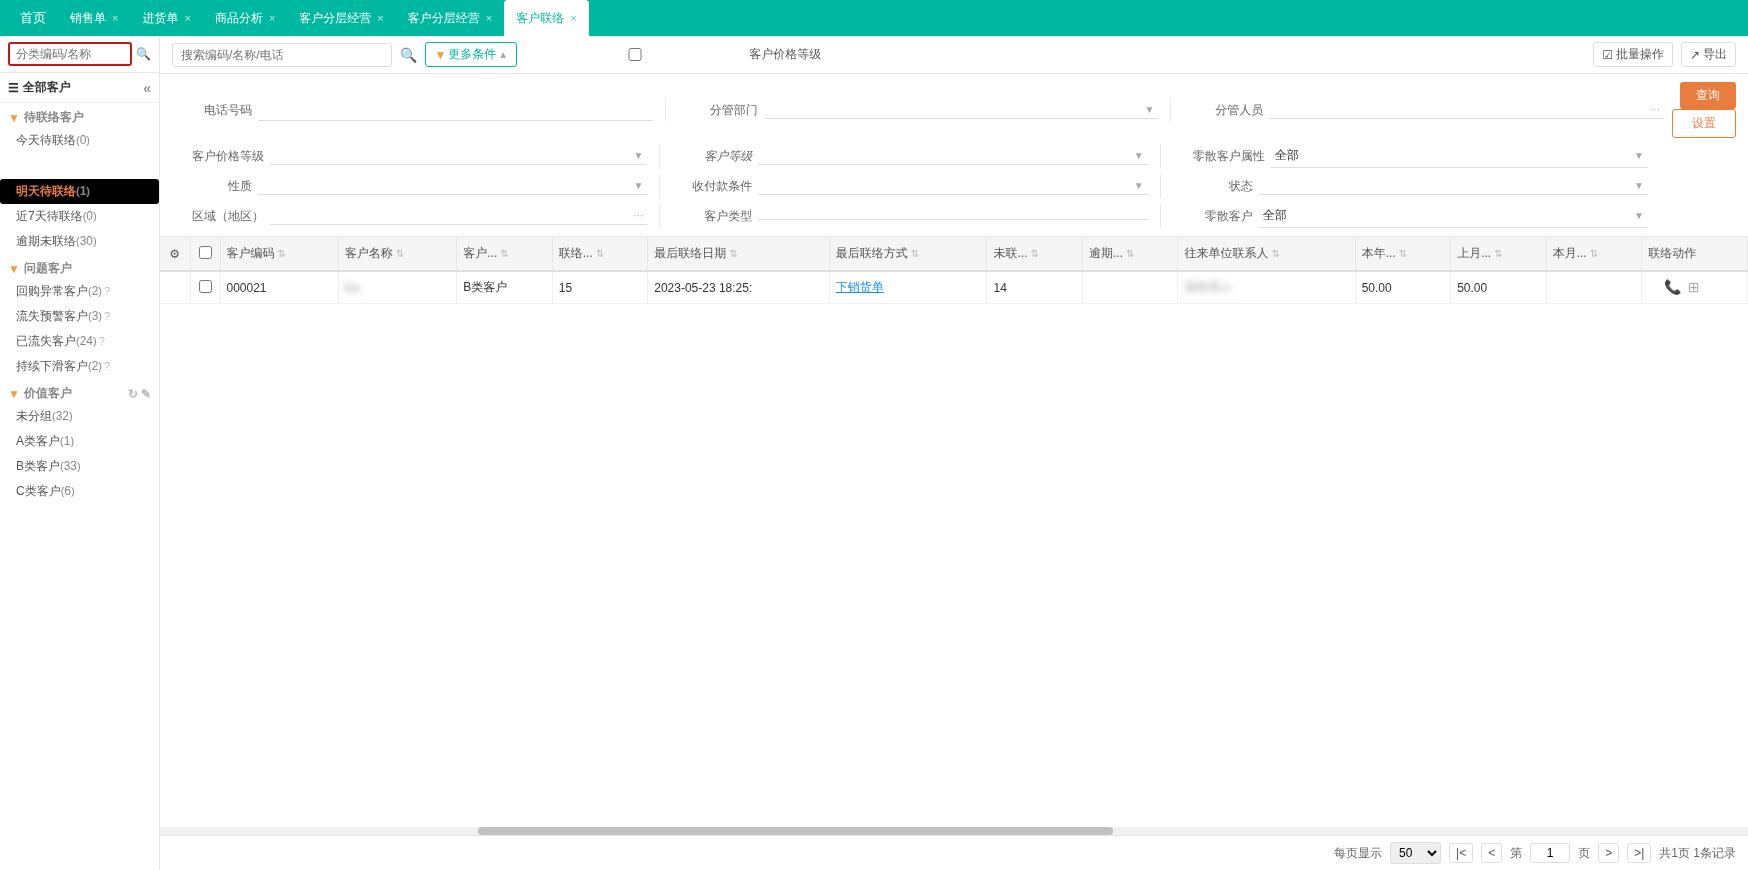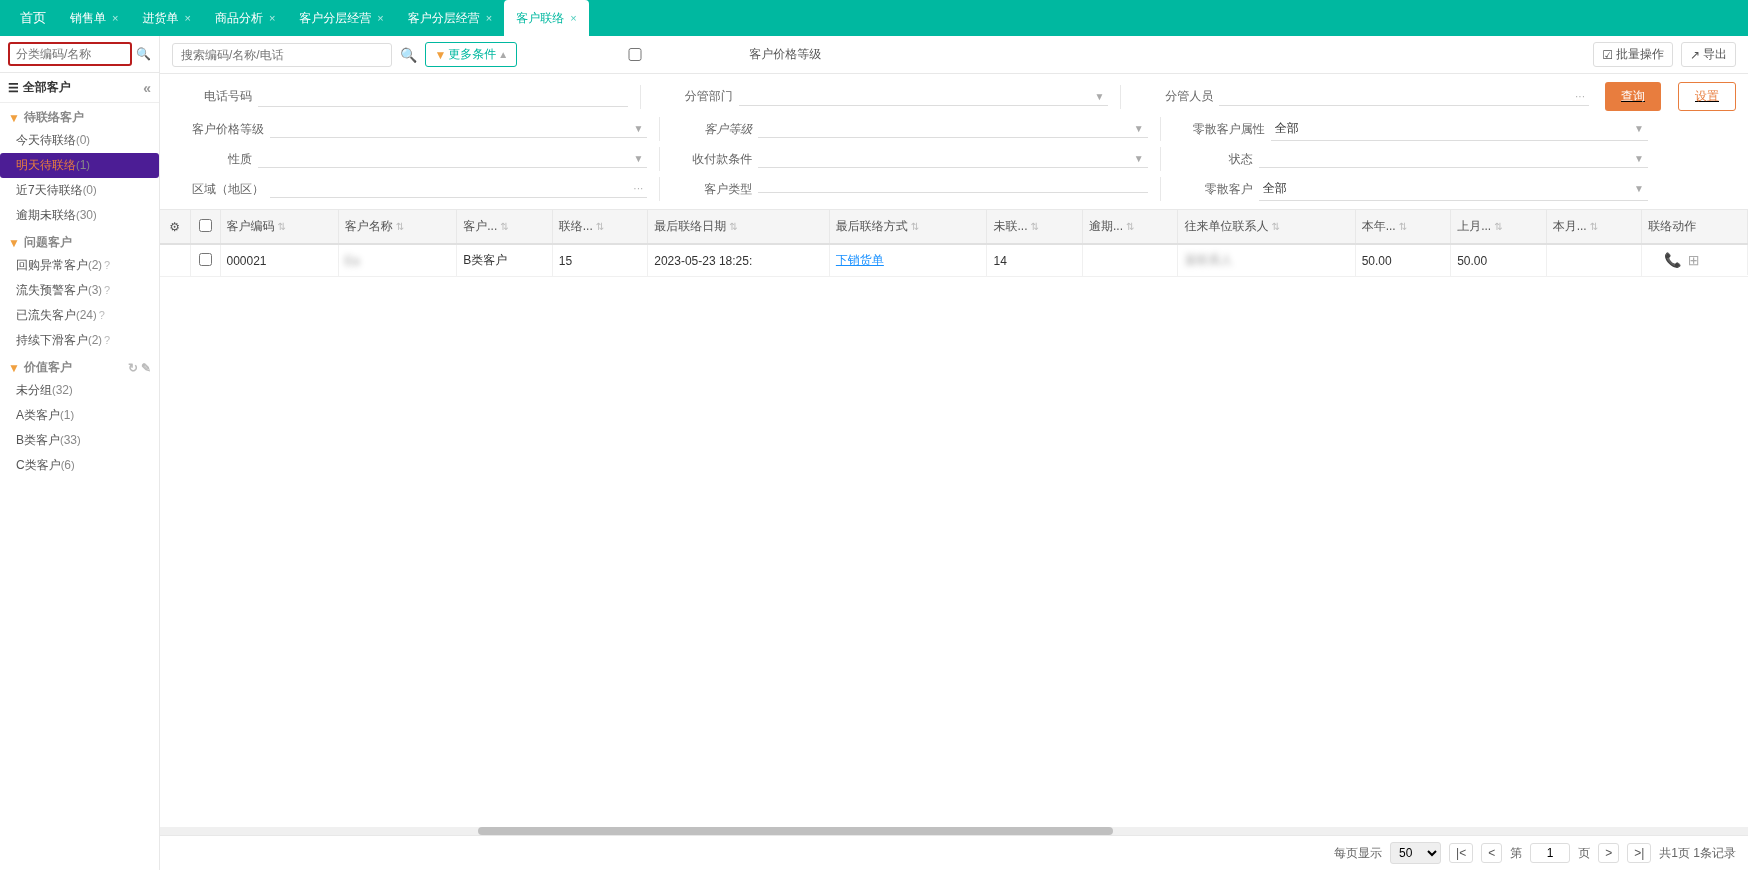--- a/index.html
+++ b/index.html
@@ -14,21 +14,21 @@
 
     
     .main-layout { display: flex; height: calc(100vh - 36px); }
 
     
     .sidebar { width: 160px; background: #fff; border-right: 1px solid #e8e8e8; overflow-y: auto; flex-shrink: 0; }
     .sidebar-search { padding: 6px 8px; display: flex; align-items: center; border-bottom: 1px solid #e8e8e8; }
     .sidebar-search input { border: 2px solid #b91c1c; border-radius: 3px; padding: 3px 6px; width: 100%; font-size: 12px; color: #666; }
     .sidebar-search .search-icon { margin-left: 4px; color: #999; cursor: pointer; }
     .sidebar-item { padding: 4px 8px 4px 16px; cursor: pointer; color: #555; border-radius: 3px; }
-    .sidebar-item.active { background: #4c1d95; color: #e87d3e; font-weight: normal; }
+    .sidebar-item.active { background: #000000; color: #e87d3e; font-weight: bold; margin-top: 26px; }
     .sidebar-group-title { color: #888; font-size: 11px; padding: 6px 8px 2px 8px; font-weight: bold; display: flex; align-items: center; gap: 4px; }
     .sidebar-group-title .icon-actions { display: flex; gap: 3px; margin-left: auto; color: #bbb; font-size: 12px; }
 
     
     .content { flex: 1; display: flex; flex-direction: column; overflow: hidden; }
 
     
     .filter-bar { background: #fff; border-bottom: 1px solid #e8e8e8; padding: 6px 12px; display: flex; align-items: center; gap: 8px; }
     .filter-bar input { border: 1px solid #ddd; border-radius: 3px; padding: 4px 8px; width: 220px; color: #0369a1; font-size: 12px; }
     .filter-search-btn { color: #00b8a0; cursor: pointer; font-size: 14px; }
@@ -42,21 +42,21 @@
     .advanced-filters { background: #fff; border-bottom: 1px solid #e8e8e8; padding: 8px 12px; }
     .filter-row { display: flex; align-items: center; margin-bottom: 6px; gap: 8px; }
     .filter-row:last-child { margin-bottom: 0; }
     .filter-item { display: flex; align-items: center; flex: 1; gap: 6px; }
     .filter-label { color: #666; white-space: nowrap; min-width: 60px; text-align: right; margin-left: 20px; }
     .filter-control { flex: 1; border: none; border-bottom: 1px solid #ddd; padding: 3px 4px; color: #333; cursor: pointer; display: flex; align-items: center; justify-content: space-between; min-width: 80px; }
     .filter-control input { border: none; outline: none; width: 100%; background: transparent; font-size: 12px; }
     .filter-divider { width: 1px; background: #e8e8e8; height: 24px; margin: 0 4px; }
     .query-btn { background: #e87d3e; color: #fff; border: none; border-radius: 3px; padding: 5px 16px; cursor: pointer; font-size: 12px; margin-left: 8px; }
     .setting-btn { background: #fff; color: #e87d3e; border: 1px solid #e87d3e; border-radius: 3px; padding: 5px 16px; cursor: pointer; font-size: 12px; }
-    .filter-actions-col { display: flex; flex-direction: row; gap: 17px; text-decoration: underline; }
+    .filter-actions-col { display: flex; flex-direction: column; gap: 0; }
 
     
     .table-area { flex: 1; overflow: auto; background: #fff; margin: 0; }
     table { width: 100%; border-collapse: collapse; }
     thead tr { background: #f5f5f5; border-bottom: 2px solid #e0e0e0; }
     thead th { padding: 8px 6px; text-align: left; color: #555; font-weight: normal; white-space: nowrap; border-right: 1px solid #e8e8e8; cursor: pointer; user-select: none; }
     tbody tr { border-bottom: 1px solid #f0f0f0; }
     tbody td { padding: 7px 6px; color: #333; white-space: nowrap; border-right: 1px solid #f0f0f0; margin-left: 16px; }
     .col-check { width: 30px; text-align: center; }
     .col-settings { width: 30px; text-align: center; }

